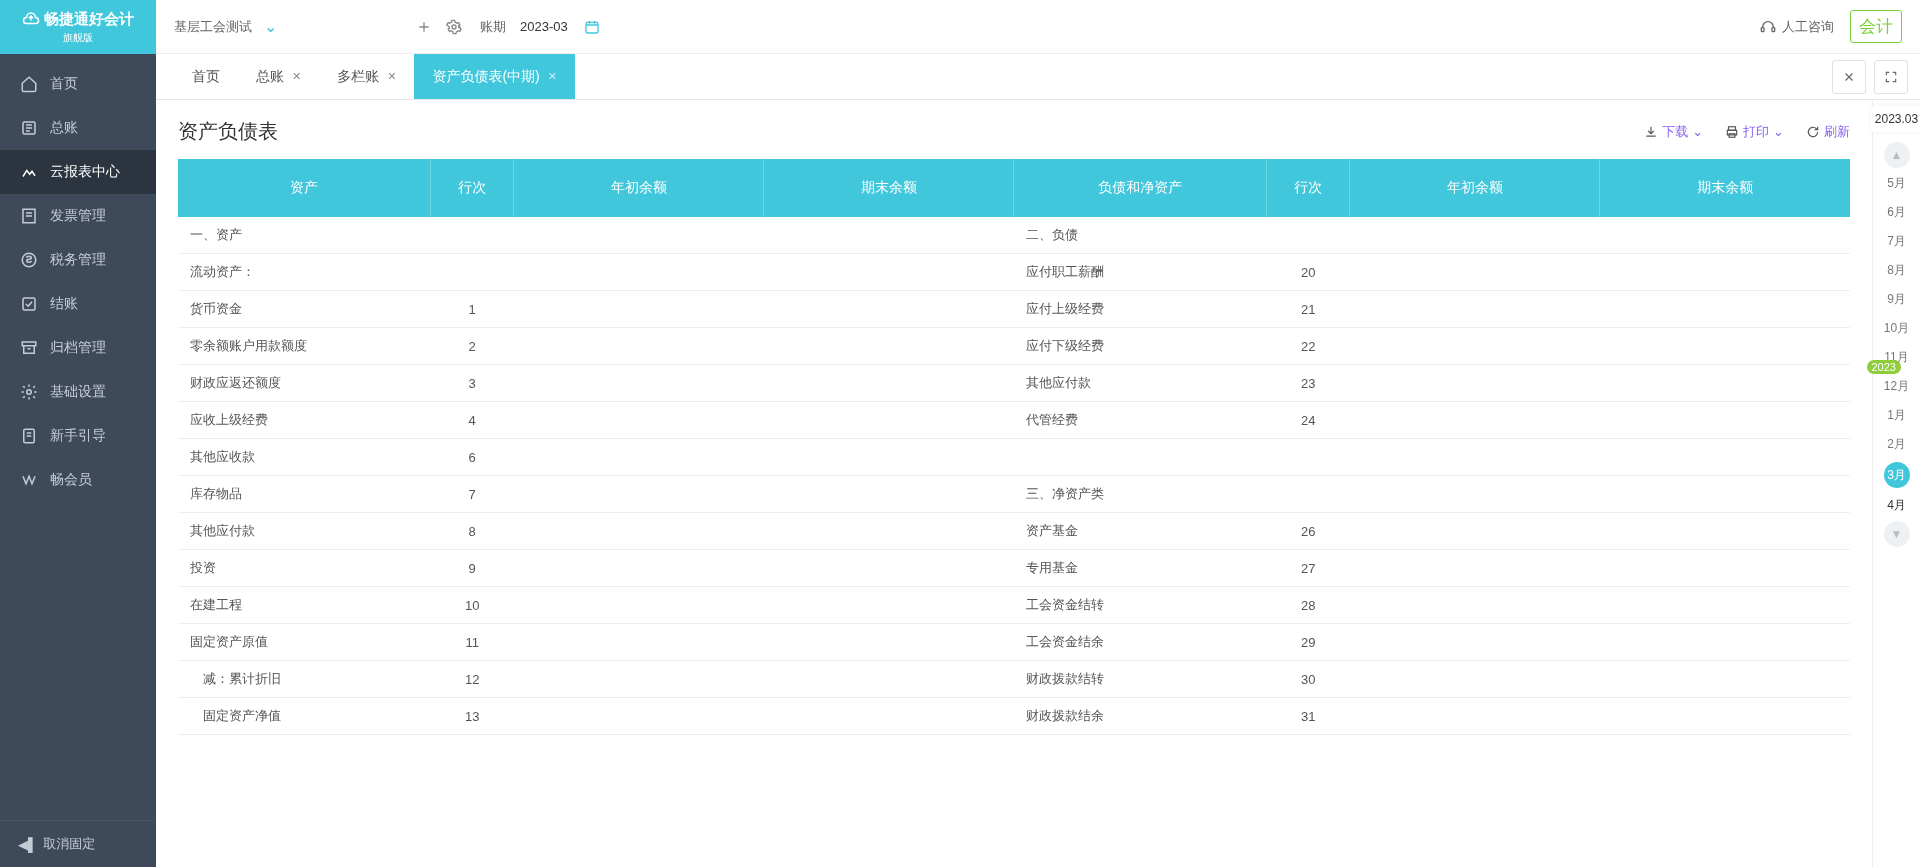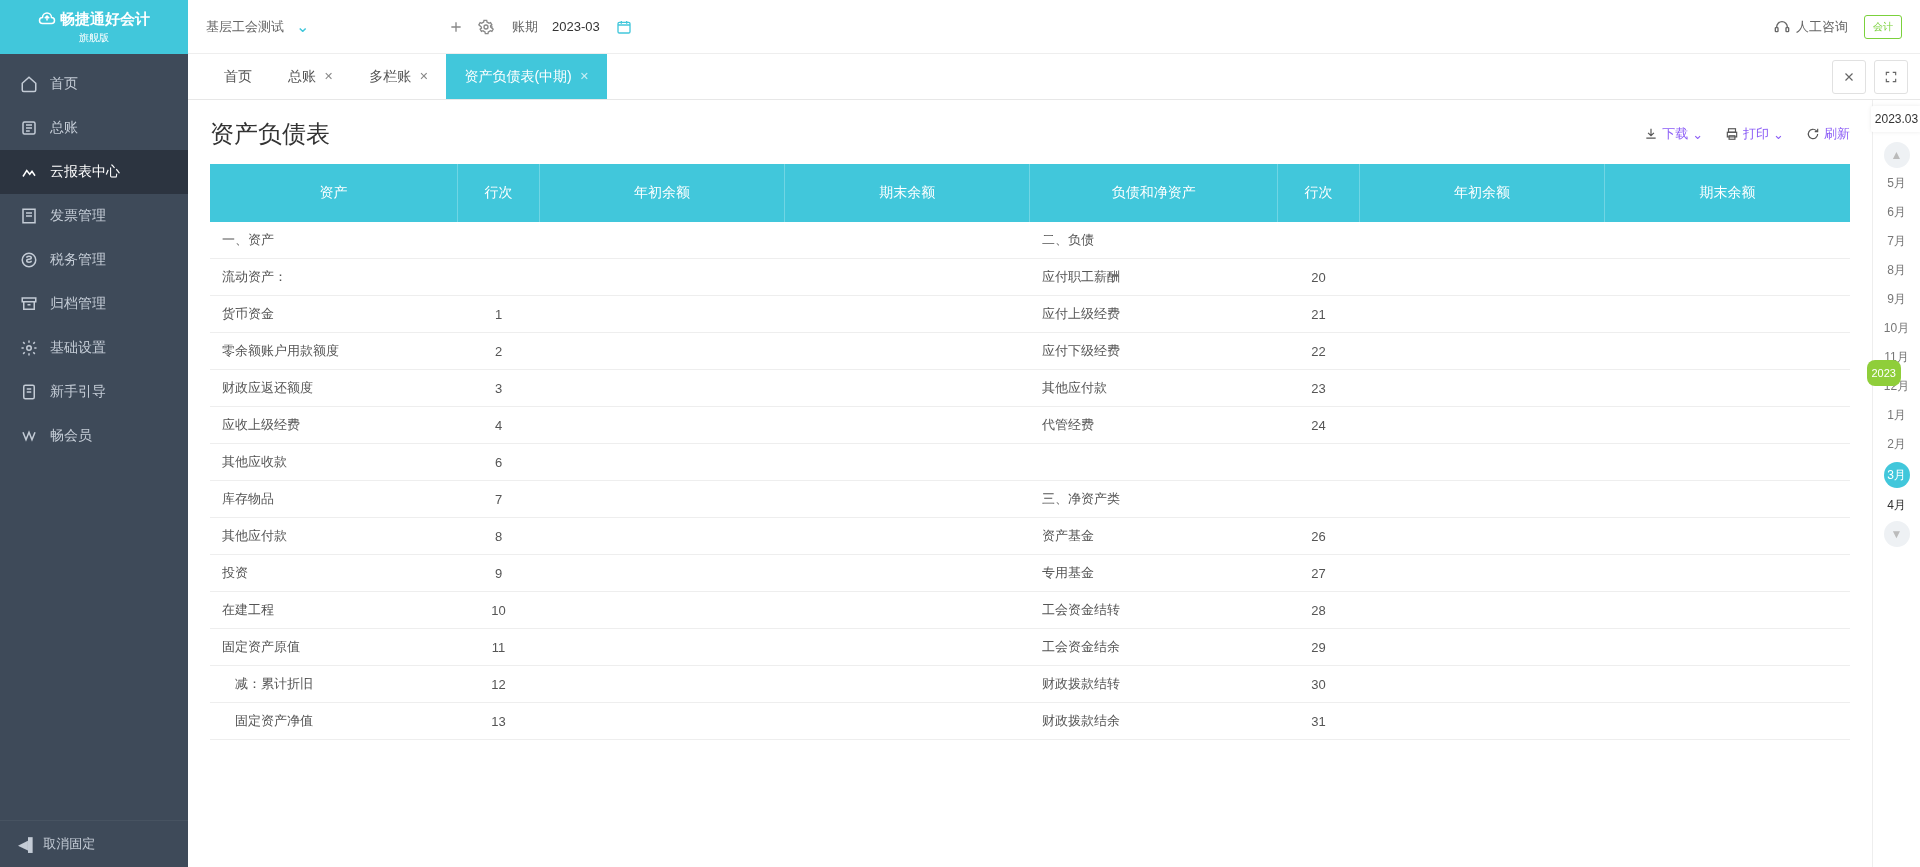--- a/index.html
+++ b/index.html
@@ -1,55 +1,55 @@
 <!DOCTYPE html>
 <html><head>
 <meta charset="utf-8">
 <style>
 * { box-sizing: border-box; margin: 0; padding: 0; }
 body { font-family: "Microsoft YaHei", -apple-system, sans-serif; font-size: 13px; color: #333; background: #fff; overflow: hidden; }
 .app { display: flex; height: 867px; width: 1920px; }
 
 
-.sidebar { width: 188px; background: #3e4a59; color: #c4ccd6; display: flex; flex-direction: column; flex-shrink: 0; }
+.sidebar { width: 156px; background: #3e4a59; color: #c4ccd6; display: flex; flex-direction: column; flex-shrink: 0; }
 .logo-area { height: 54px; background: #41c7db; display: flex; align-items: center; justify-content: center; color: #fff; flex-direction: column; padding: 4px; }
 .logo-text { font-size: 15px; font-weight: bold; display: flex; align-items: center; gap: 4px; }
 .logo-sub { font-size: 10px; margin-top: 2px; }
 .nav { flex: 1; padding-top: 8px; }
 .nav-item { display: flex; align-items: center; gap: 12px; padding: 13px 20px; cursor: pointer; font-size: 14px; }
 .nav-item.active { background: #2c3440; color: #fff; }
 .nav-icon { width: 18px; height: 18px; display: inline-flex; align-items: center; justify-content: center; }
 .sidebar-foot { padding: 14px 18px; display: flex; align-items: center; gap: 6px; cursor: pointer; font-size: 13px; border-top: 1px solid rgba(255,255,255,0.05);}
 
 
 .main { flex: 1; display: flex; flex-direction: column; min-width: 0; }
 .topbar { height: 54px; display: flex; align-items: center; padding: 0 18px; border-bottom: 1px solid #eee; gap: 10px; }
 .org-select { display: flex; align-items: center; gap: 6px; color: #666; cursor: pointer; min-width: 230px;}
 .chev { color: #41c7db; font-size: 16px; margin-left: 6px;}
 .tb-icon { width: 20px; height: 20px; display: inline-flex; align-items: center; justify-content: center; color: #888; cursor: pointer; }
 .period-label { color: #666; margin-left: 6px;}
 .period-val { color: #333; padding: 0 4px;}
 .topbar-spacer { flex: 1; }
 .top-right { display: flex; align-items: center; gap: 16px; }
 .hotline { display: flex; align-items: center; gap: 6px; color: #666; cursor: pointer;}
-.role-badge { border: 1px solid #7bd13c; color: #7bd13c; padding: 4px 8px; border-radius: 3px; font-size: 10px;}
+.role-badge { border: 1px solid #7bd13c; color: #7bd13c; padding: 4px 8px; border-radius: 3px; font-size: 17px;}
 
 
 .tabs { height: 46px; display: flex; align-items: stretch; padding: 0 0 0 18px; border-bottom: 1px solid #e7e7e7; position: relative;}
 .tab { display: flex; align-items: center; gap: 8px; padding: 0 18px; color: #555; cursor: pointer; font-size: 14px; position: relative;}
 .tab.active { background: #41c7db; color: #fff; }
 .tab .close { font-size: 11px; color: inherit; opacity: .7;}
 .tabs-right { margin-left: auto; display: flex; align-items: center; gap: 8px; padding-right: 12px;}
 .tabs-right .sq { width: 34px; height: 34px; border: 1px solid #e1e1e1; border-radius: 3px; display: flex; align-items: center; justify-content: center; cursor: pointer; color: #666;}
 
 
 .content { flex: 1; display: flex; min-height: 0; }
 .report-area { flex: 1; padding: 18px 22px 0 22px; display: flex; flex-direction: column; min-width: 0;}
 .report-head { display: flex; align-items: center; margin-bottom: 14px; }
-.report-title { font-size: 24px; color: #333; }
+.report-title { font-size: 20px; color: #333; }
 .report-actions { margin-left: auto; display: flex; gap: 22px; color: #8b5cf6; font-size: 13px;}
 .report-actions .act { display: flex; align-items: center; gap: 4px; cursor: pointer;}
 .table-wrap { flex: 1; overflow: hidden; border-top: none; position: relative;}
 .tbl { width: 100%; border-collapse: collapse; table-layout: fixed;}
 .tbl th { background: #41c7db; color: #fff; font-weight: normal; padding: 20px 8px; font-size: 14px; border-right: 1px solid rgba(255,255,255,.25);}
 .tbl th:last-child { border-right: none;}
 .tbl td { padding: 9px 12px; border-bottom: 1px solid #eee; font-size: 13px; color: #555;}
 .tbl td.center { text-align: center;}
 .col-asset { width: 200px; }
 .col-row { width: 66px; }
@@ -60,21 +60,21 @@
 .scroll-body::-webkit-scrollbar-thumb { background: #c9c9c9; border-radius: 5px;}
 
 
 .rail { width: 48px; border-left: 1px solid #eee; display: flex; flex-direction: column; align-items: center; padding-top: 6px; position: relative;}
 .rail-head { background: #fff; box-shadow: 0 0 4px rgba(0,0,0,.08); border-radius: 2px; padding: 6px 4px; font-size: 12px; color: #333; margin-bottom: 6px;}
 .rail-arrow { width: 26px; height: 26px; border-radius: 50%; background: #eef1f4; color: #bbb; display: flex; align-items: center; justify-content: center; font-size: 12px; margin: 4px 0;}
 .rail-months { display: flex; flex-direction: column; align-items: center; gap: 6px; font-size: 12px; color: #777; position: relative;}
 .rail-month { width: 32px; text-align: center; padding: 3px 0; cursor: pointer;}
 .rail-month.current { background: #41c7db; color: #fff; border-radius: 50%; width: 26px; height: 26px; line-height: 20px;}
 .rail-month.strong { color: #333;}
-.year-tag { position: absolute; left: -14px; background: #8fce3a; color: #fff; font-size: 11px; padding: 7px 5px; border-radius: 8px;}
+.year-tag { position: absolute; left: -14px; background: #8fce3a; color: #fff; font-size: 11px; padding: 1px 5px; border-radius: 8px;}
 </style>
 </head>
 <body>
 
 <div class="app">
 
   <aside class="sidebar">
     <div class="logo-area">
       <div class="logo-text">
         <svg width="18" height="18" viewBox="0 0 24 24" fill="none" stroke="#fff" stroke-width="2">
@@ -121,20 +121,29 @@
           <span>发票管理</span>
         </div>
         <div class="nav-item">
           <span class="nav-icon">
             <svg width="18" height="18" viewBox="0 0 24 24" stroke="currentColor" stroke-width="2" fill="none">
               <circle cx="12" cy="12" r="9"></circle>
               <path d="M9 9c0-1.5 1.3-2 3-2s3 .5 3 2-1 2-3 2-3 .5-3 2 1.3 2 3 2 3-.5 3-2"></path>
             </svg>
           </span>
           <span>税务管理</span>
+        </div>
+        <div class="nav-item">
+          <span class="nav-icon">
+            <svg width="18" height="18" viewBox="0 0 24 24" stroke="currentColor" stroke-width="2" fill="none">
+              <rect x="4" y="4" width="16" height="16" rx="2"></rect>
+              <path d="M8 12l3 3 5-6"></path>
+            </svg>
+          </span>
+          <span>结账</span>
         </div>
         <div class="nav-item">
           <span class="nav-icon">
             <svg width="18" height="18" viewBox="0 0 24 24" stroke="currentColor" stroke-width="2" fill="none">
               <rect x="3" y="4" width="18" height="5"></rect>
               <path d="M5 9v10h14V9M10 13h4"></path>
             </svg>
           </span>
           <span>归档管理</span>
         </div>

